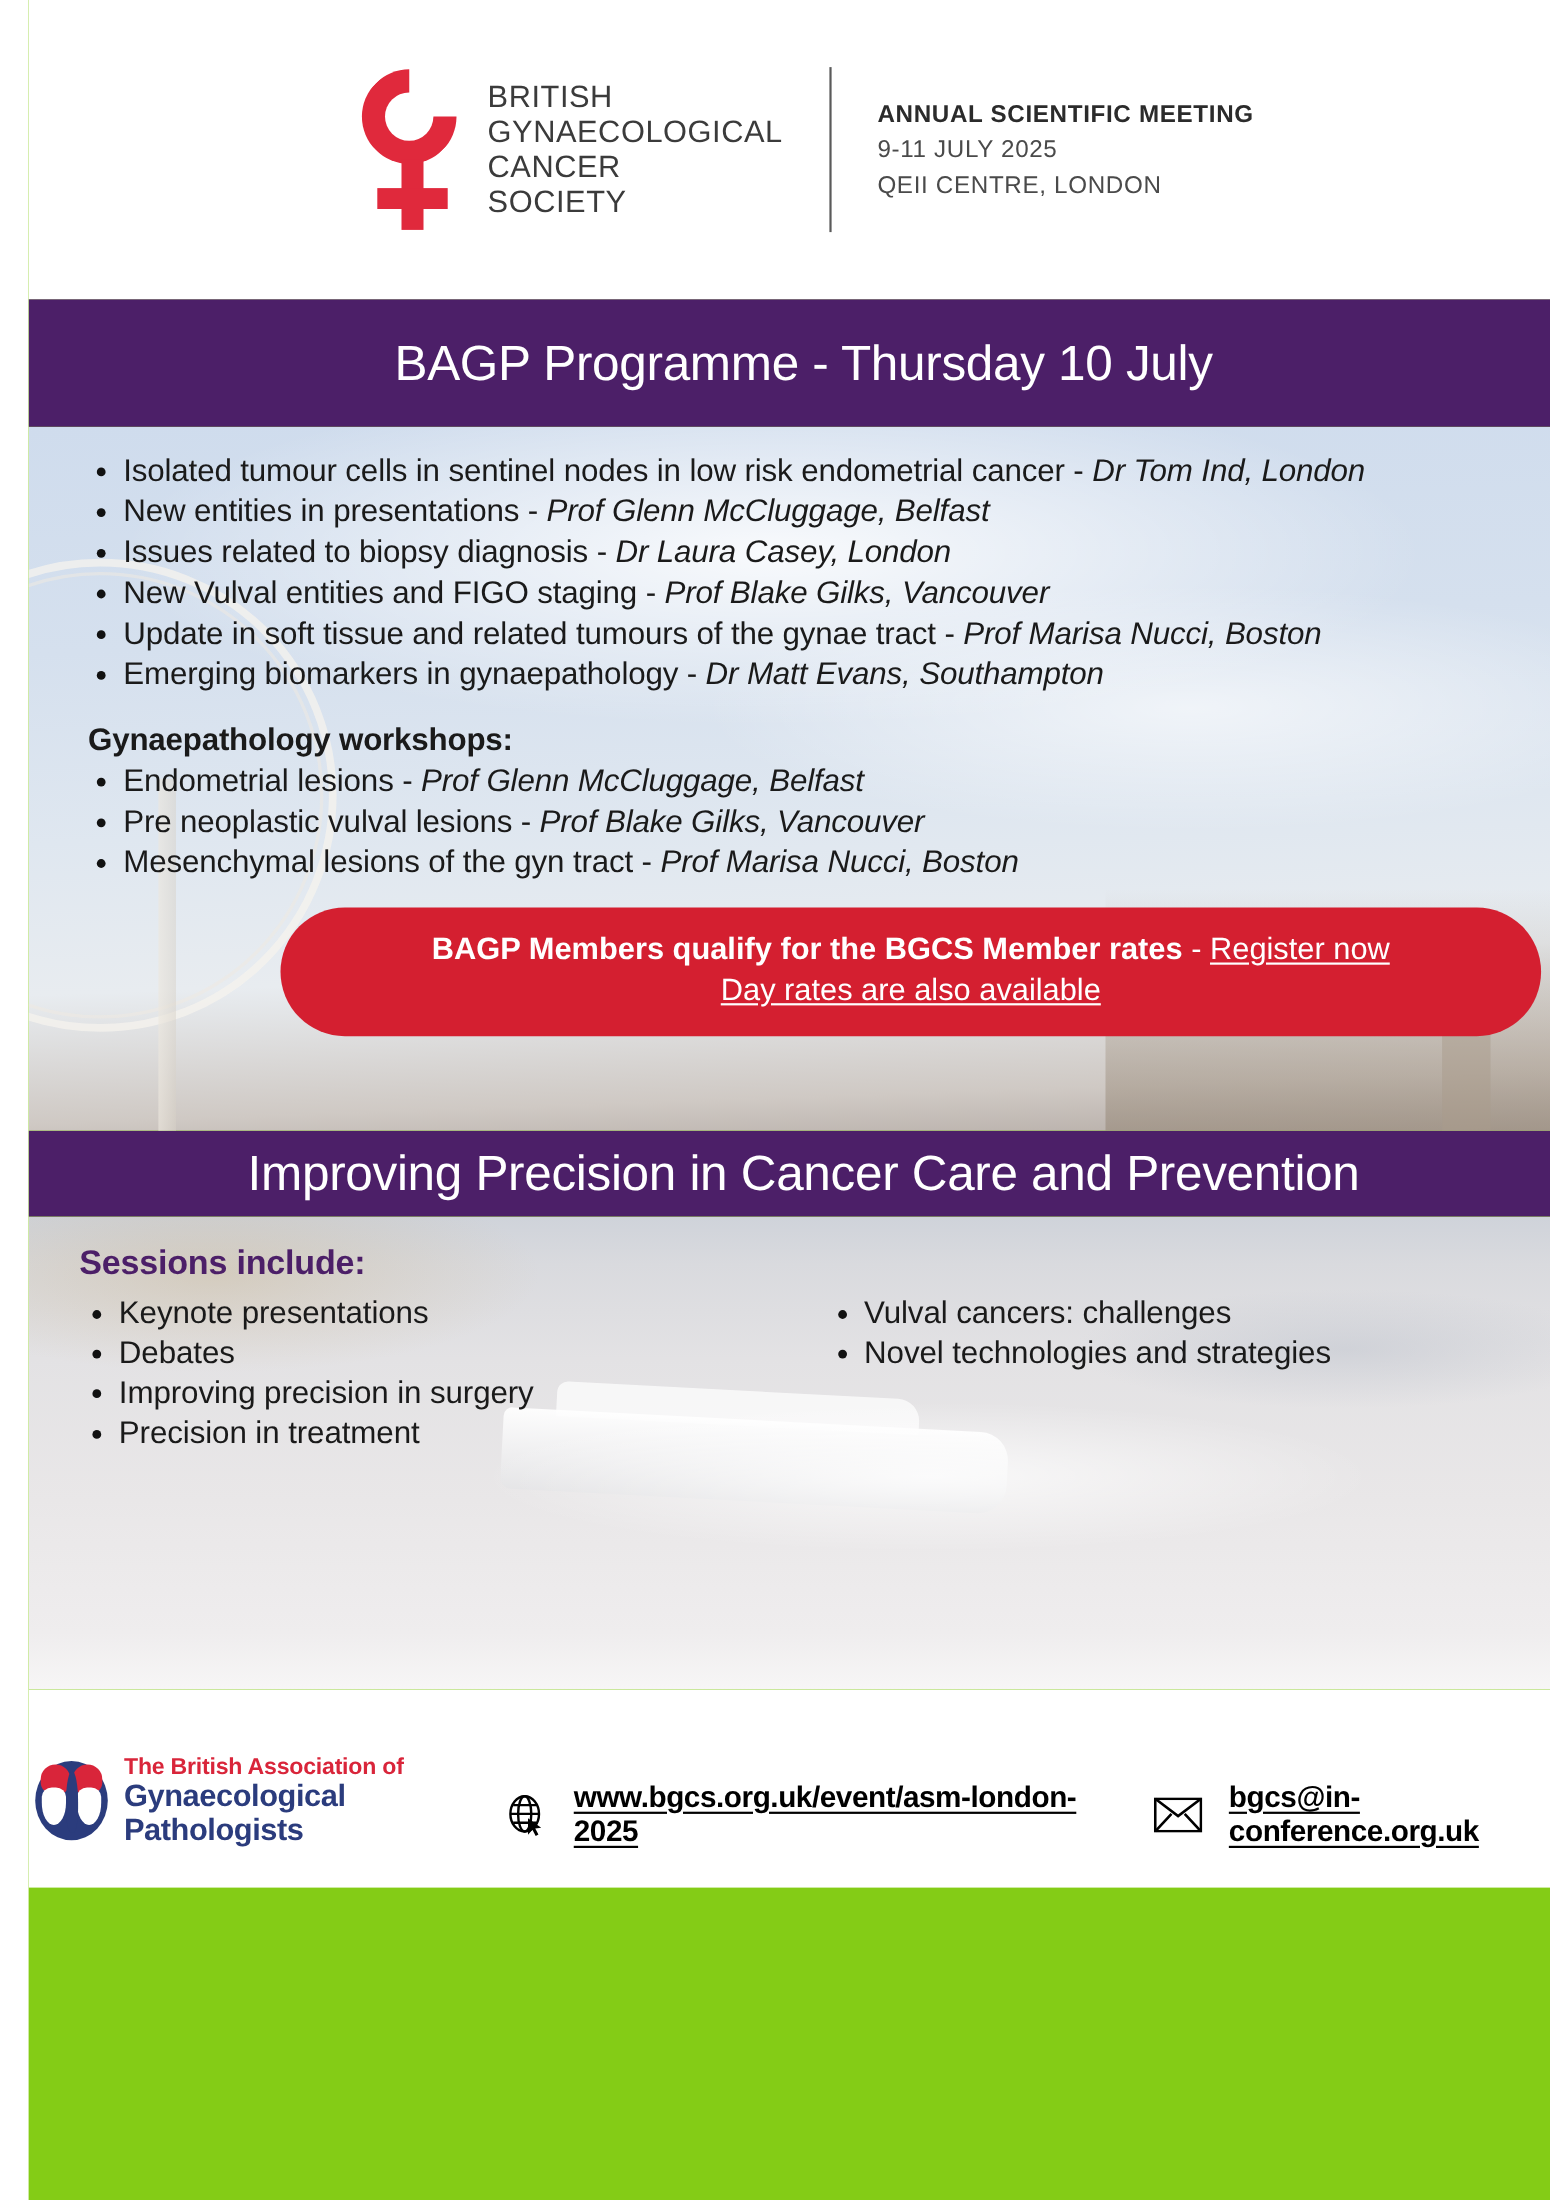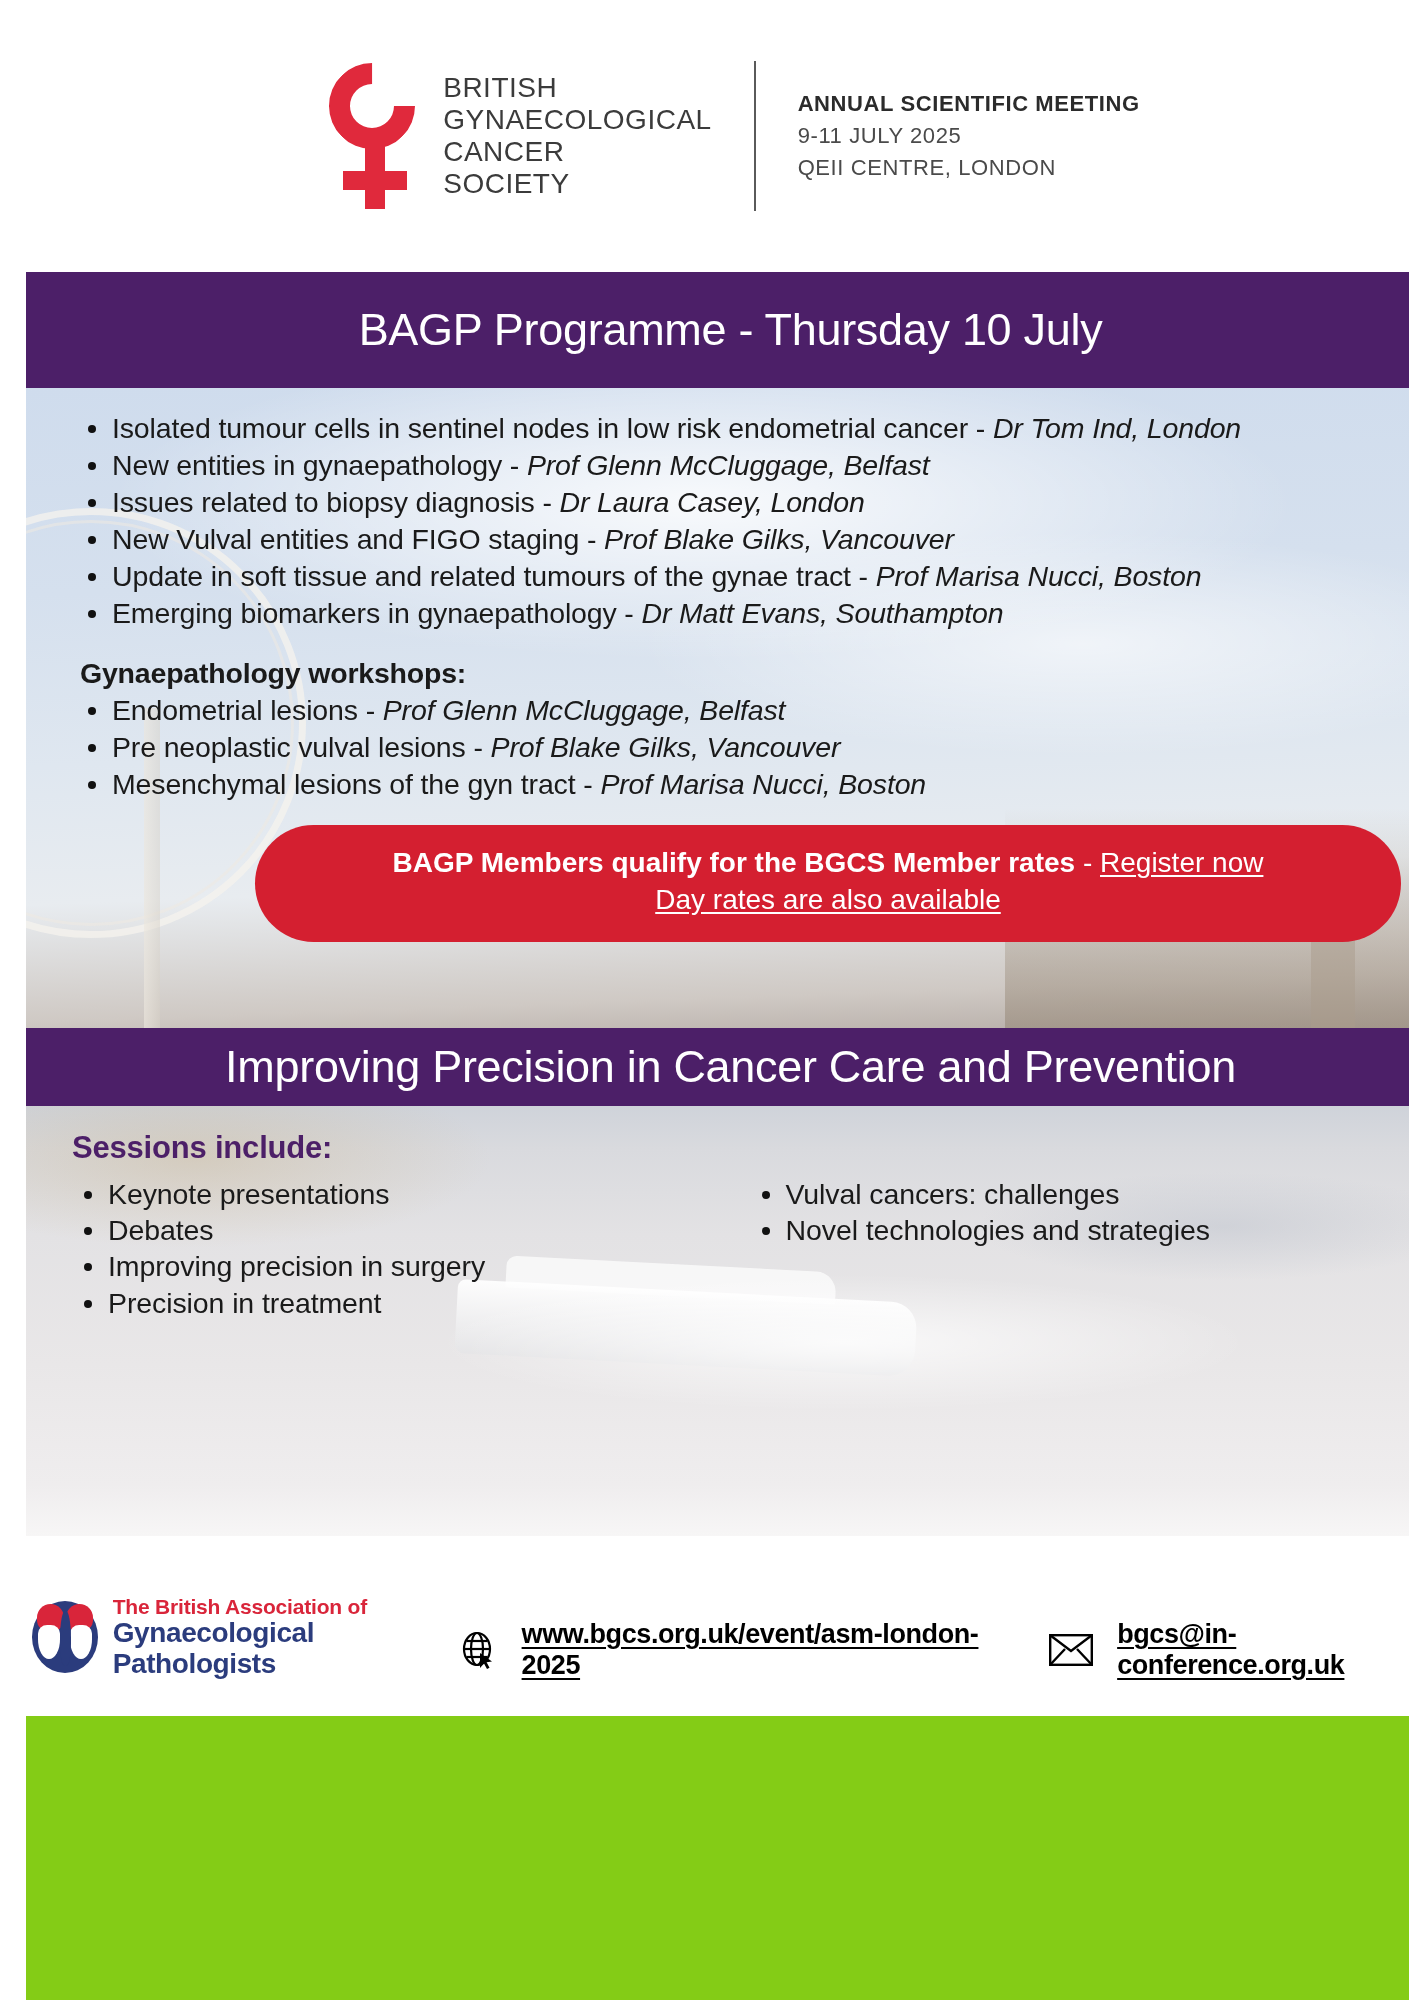--- a/index.html
+++ b/index.html
@@ -364,21 +364,21 @@
       <div class="eye"></div>
       <div class="eye2"></div>
       <div class="eye-mast"></div>
       <div class="parliament"></div>
       <div class="tower"></div>
     </div>
 
     <div class="content-1">
       <ul class="prog" id="programme-list">
           <li><span>Isolated tumour cells in sentinel nodes in low risk endometrial cancer - </span><em>Dr Tom Ind, London</em></li>
-          <li><span>New entities in gynaepathology - </span><em>Prof Glenn McCluggage, Belfast</em></li>
+          <li><span>New entities in presentations - </span><em>Prof Glenn McCluggage, Belfast</em></li>
           <li><span>Issues related to biopsy diagnosis - </span><em>Dr Laura Casey, London</em></li>
           <li><span>New Vulval entities and FIGO staging - </span><em>Prof Blake Gilks, Vancouver</em></li>
           <li><span>Update in soft tissue and related tumours of the gynae tract - </span><em>Prof Marisa Nucci, Boston</em></li>
           <li><span>Emerging biomarkers in gynaepathology - </span><em>Dr Matt Evans, Southampton</em></li>
         </ul>
 
       <div class="workshop-head">Gynaepathology workshops:</div>
 
       <ul class="prog" id="workshops-list">
           <li><span>Endometrial lesions - </span><em>Prof Glenn McCluggage, Belfast</em></li>

